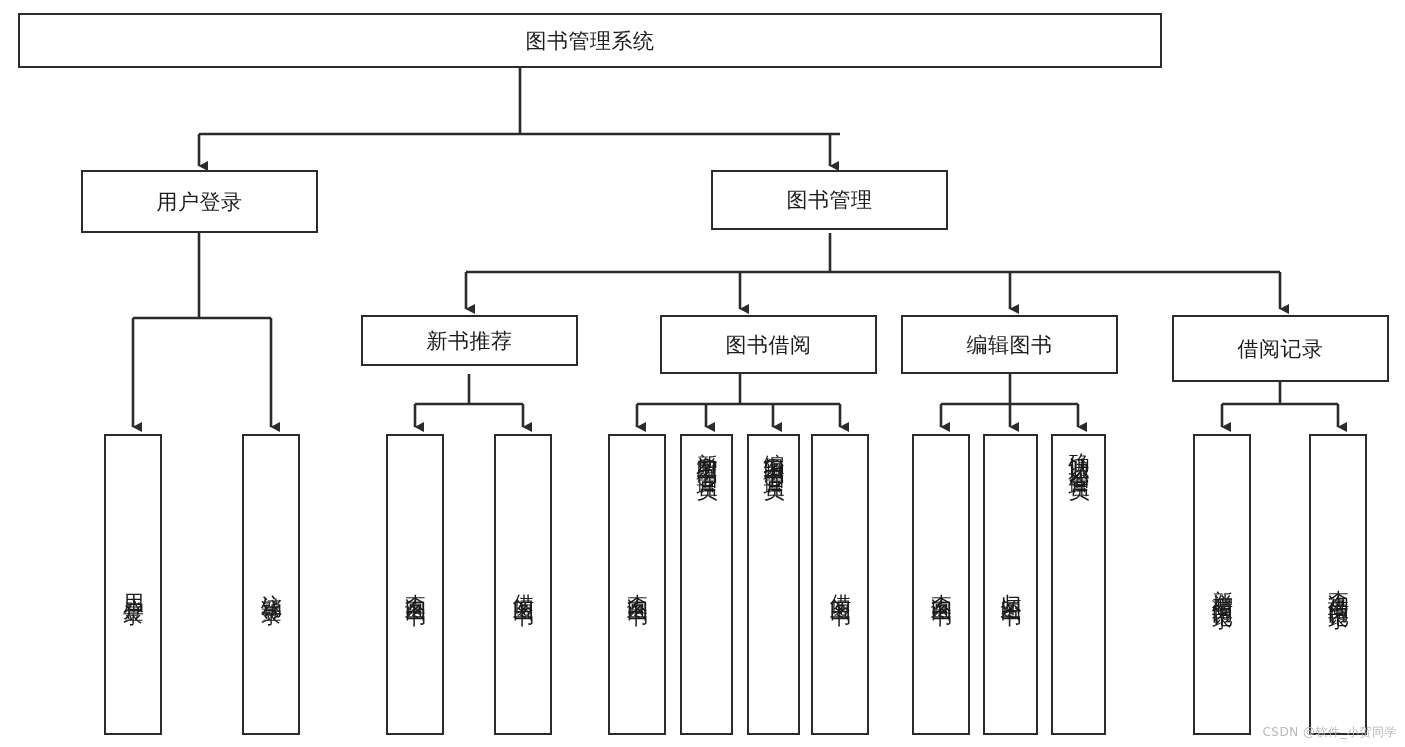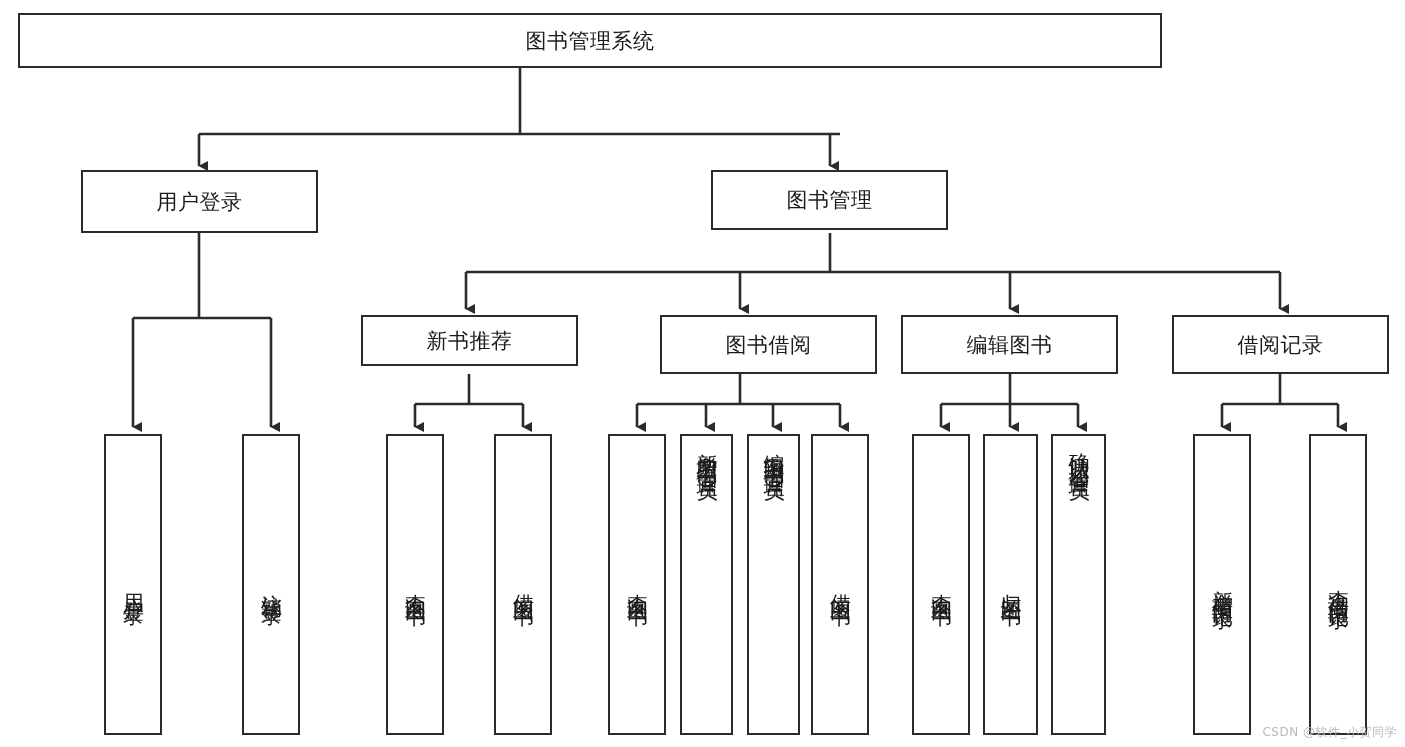--- a/index.html
+++ b/index.html
@@ -131,21 +131,21 @@
 
   <div class="node h" style="left:361px; top:315px; width:217px; height:51px;">
     <span>新书推荐</span>
   </div>
   <div class="node h" style="left:660px; top:315px; width:217px; height:59px;">
     <span>图书借阅</span>
   </div>
   <div class="node h" style="left:901px; top:315px; width:217px; height:59px;">
     <span>编辑图书</span>
   </div>
-  <div class="node h" style="left:1172px; top:315px; width:217px; height:59px;">
+  <div class="node h" style="left:1172px; top:315px; width:217px; height:67px;">
     <span>借阅记录</span>
   </div>
 
   <div class="node v" style="left:104px; top:434px; width:58px; height:301px;">
     <span class="vtext">用户登录</span>
   </div>
   <div class="node v" style="left:242px; top:434px; width:58px; height:301px;">
     <span class="vtext">注销登录</span>
   </div>
 

